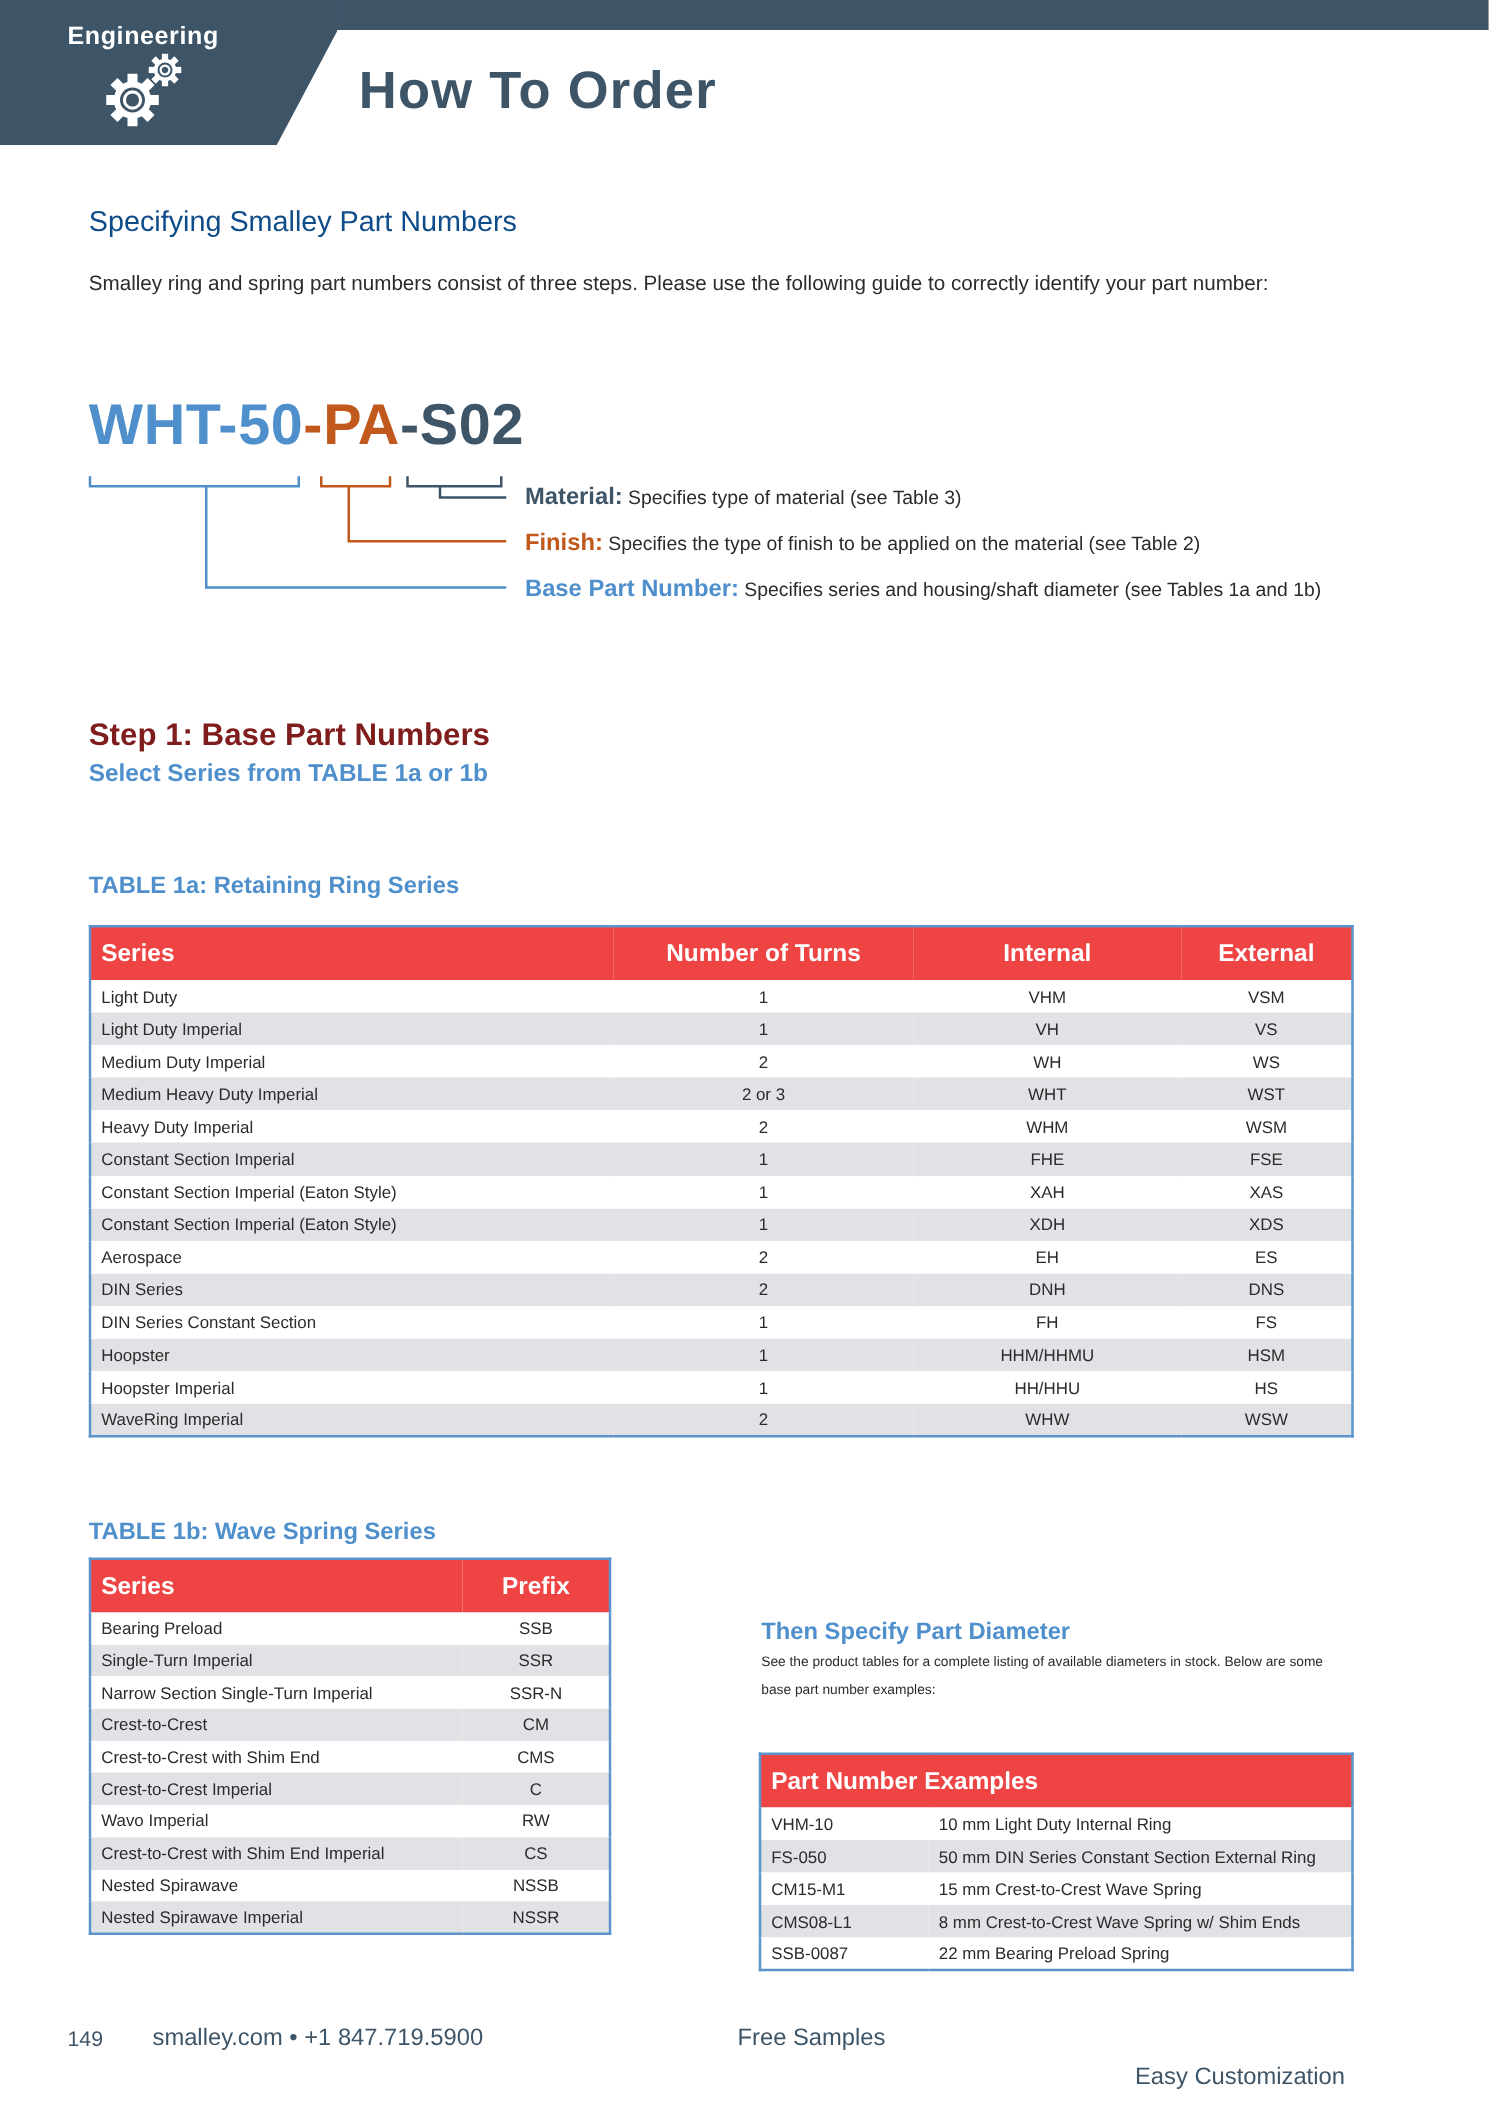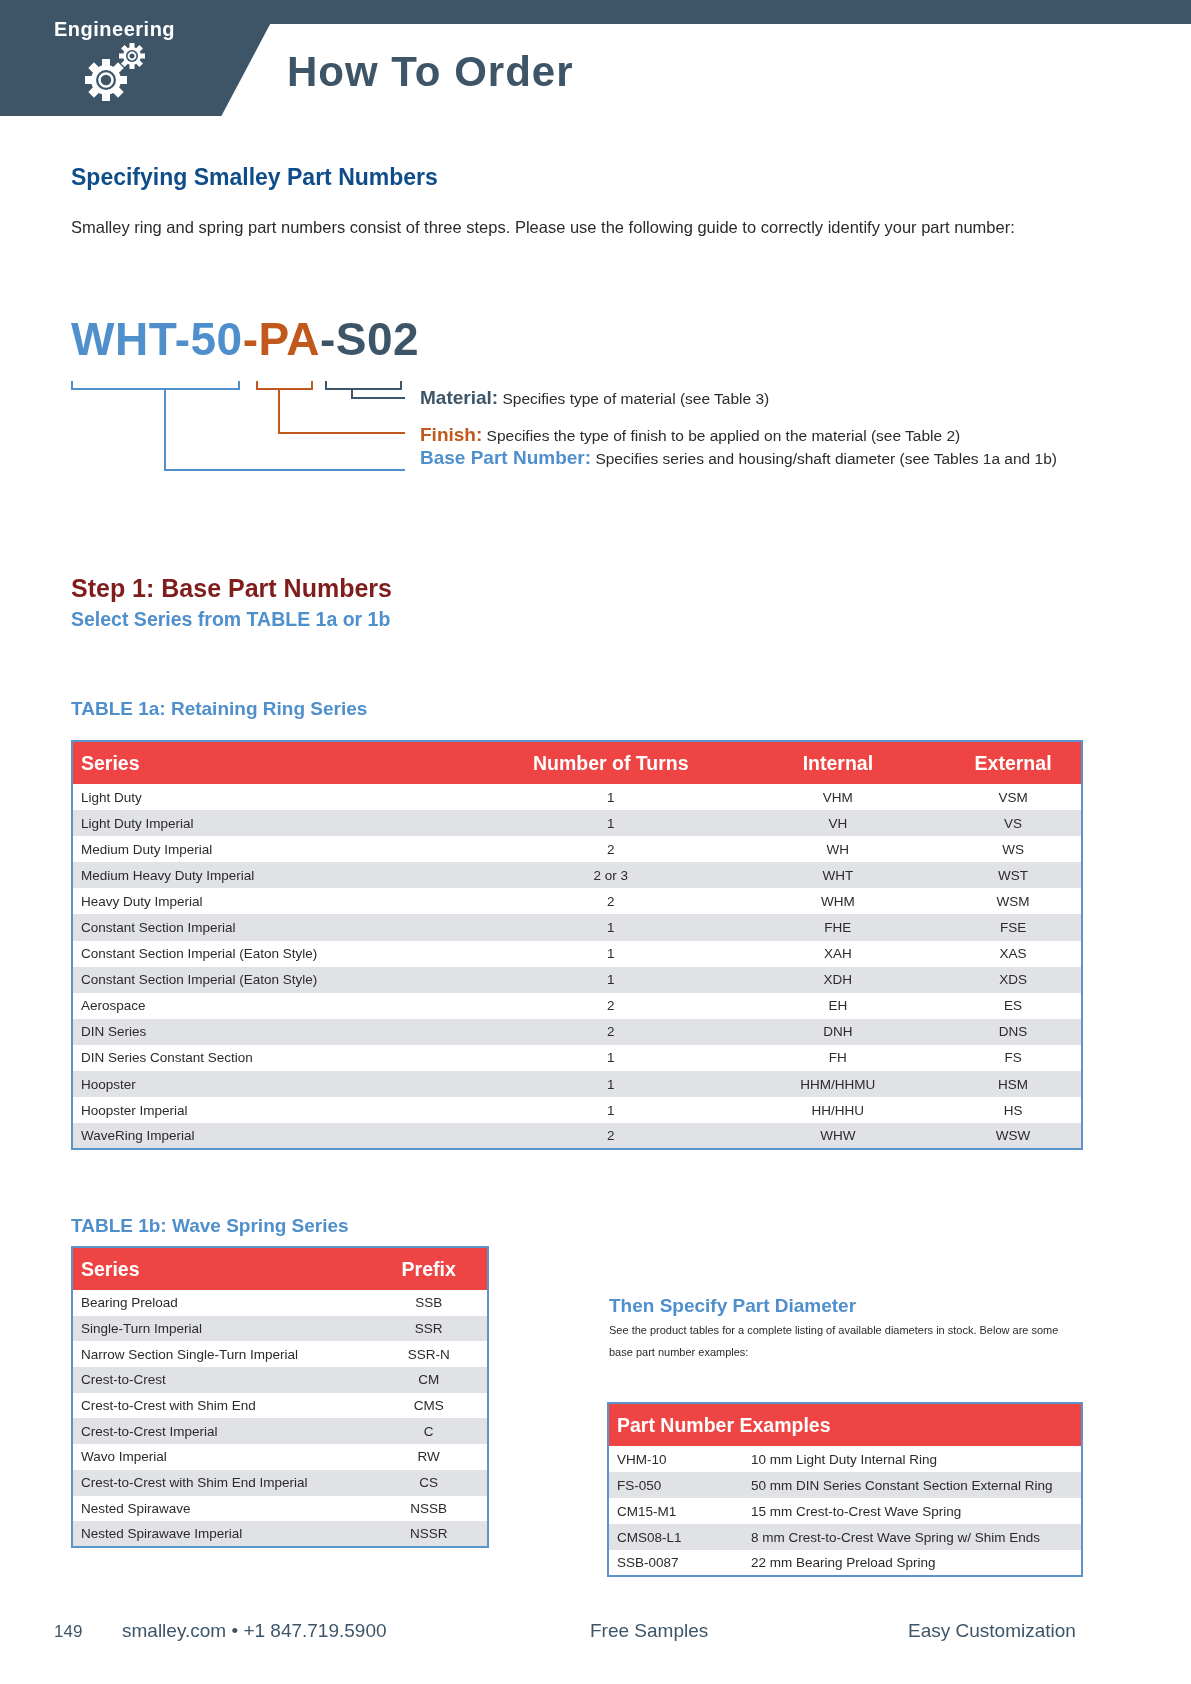--- a/index.html
+++ b/index.html
@@ -7,34 +7,34 @@
   body { position: relative; font-family: "Liberation Sans", "DejaVu Sans", sans-serif; color: #2b2b2b; overflow: hidden; }
 
   
   .hdr-band { position: absolute; left: 0; top: 0; width: 1191px; height: 24px; background: #3e5568; }
   .hdr-tab { position: absolute; left: 0; top: 0; width: 270px; height: 116px; background: #3e5568;
              clip-path: polygon(0 0, 100% 0, 100% 21%, 82% 100%, 0 100%); border-bottom-right-radius: 14px; }
   .hdr-engineering { position: absolute; left: 54px; top: 18px; color: #ffffff; font-weight: bold; font-size: 20px; letter-spacing: 0.5px; }
   .gear-icon { position: absolute; left: 82px; top: 42px; width: 66px; height: 60px; }
   .page-title { position: absolute; left: 287px; top: 48px; font-size: 42px; font-weight: bold; color: #3e5568; letter-spacing: 1px; }
 
-  .h-section { position: absolute; left: 71px; top: 164px; font-size: 23px; font-weight: bold; color: #0f4c8a; }
+  .h-section { position: absolute; left: 71px; top: 164px; font-size: 23px; font-weight: normal; color: #0f4c8a; }
   .intro { position: absolute; left: 71px; top: 218px; font-size: 16.5px; color: #2b2b2b; }
 
   
   .pn { position: absolute; left: 71px; top: 312px; font-size: 46px; font-weight: bold; letter-spacing: 0.5px; white-space: nowrap; }
   .c-blue { color: #4f8fcc; }
   .c-orange { color: #c0591b; }
   .c-dark { color: #3e5568; }
   .pn-lines { position: absolute; left: 0; top: 0; width: 1191px; height: 500px; pointer-events: none; }
   .legend { position: absolute; left: 420px; font-size: 15.5px; color: #2b2b2b; white-space: nowrap; }
   .legend .lbl { font-size: 19px; font-weight: bold; }
   .lg1 { top: 387px; }
   .lg2 { top: 424px; }
-  .lg3 { top: 447px; }
+  .lg3 { top: 461px; }
 
   .step-title { position: absolute; left: 71px; top: 574px; font-size: 25px; font-weight: bold; color: #7f1d1d; }
   .step-sub { position: absolute; left: 71px; top: 608px; font-size: 19.5px; font-weight: bold; color: #4f8fcc; }
   .tbl-title { position: absolute; left: 71px; font-size: 19px; font-weight: bold; color: #4f8fcc; }
   .t1a-title { top: 698px; }
   .t1b-title { top: 1215px; }
 
   
   table { position: absolute; border-collapse: collapse; border: 2px solid #5b93cc; font-size: 13.5px; color: #2b2b2b; }
   th { background: #ef4444; color: #ffffff; font-weight: bold; font-size: 19.5px; height: 43px; text-align: center; }
@@ -54,21 +54,21 @@
   .tex { left: 607px; top: 1402px; width: 476px; }
   .tex th { text-align: left; padding-left: 8px; font-size: 19.5px; height: 43px; }
   .tex td { height: 26px; text-align: left; padding-left: 8px; font-size: 13.5px; }
   .tex td.code { width: 135px; }
 
   
   .footer { position: absolute; top: 1620px; font-size: 19px; color: #3e5568; white-space: nowrap; }
   .f-page { left: 54px; font-size: 17px; top: 1622px; }
   .f-site { left: 122px; }
   .f-free { left: 590px; }
-  .f-easy { left: 908px; }
+  .f-easy { left: 908px; margin-top: 31px; }
 </style>
 </head>
 <body>
 
 <div class="hdr-band"></div>
 <div class="hdr-tab"></div>
 <div class="hdr-engineering">Engineering</div>
 <svg class="gear-icon" viewBox="0 0 66 60">
   <g fill="#ffffff">
 

